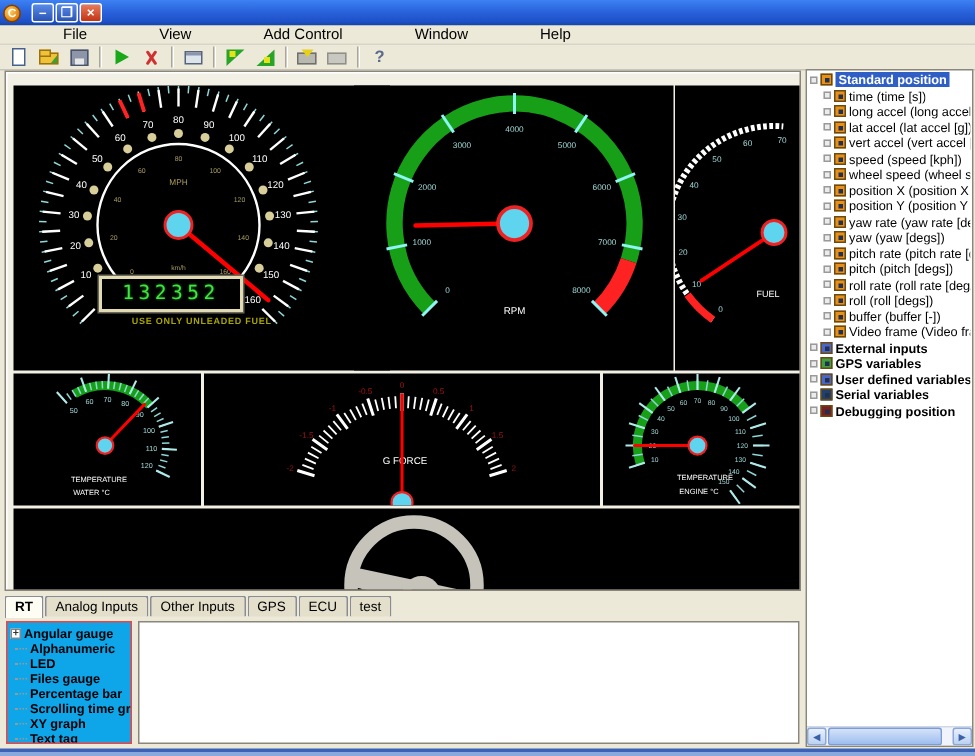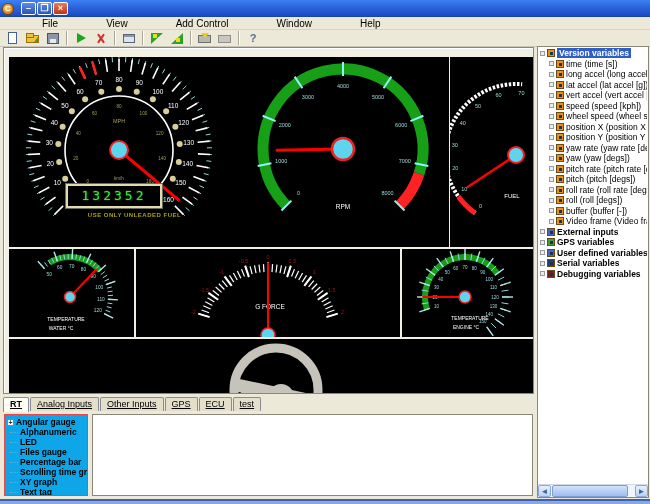--- a/index.html
+++ b/index.html
@@ -55,21 +55,21 @@
   .panel{position:absolute;background:#000;overflow:hidden;}
   svg text{font-family:"Liberation Sans",sans-serif;}
   
   .odometer{position:absolute;left:57px;top:127px;width:96px;height:24px;background:#000;
     border:2px solid #E2DAB2;outline:1px solid #6A6A5A;text-align:center;}
   .odometer .digits{font-family:"DejaVu Sans Mono",monospace;font-size:13px;line-height:20px;
     color:#3BE83B;letter-spacing:3px;text-shadow:0 0 2px #2A8A2A;}
   .fuel-warning{position:absolute;left:0;top:155px;width:100%;text-align:center;
     font-size:6px;font-weight:bold;color:#A8A400;letter-spacing:0.5px;}
   
-  .tabsrow{position:absolute;left:3px;top:395px;height:16px;display:flex;align-items:flex-end;text-decoration:underline;}
+  .tabsrow{position:absolute;left:3px;top:395px;height:16px;display:flex;align-items:flex-end;}
   .tab{font-size:9px;color:#000;padding:1px 6px 2px 6px;margin-right:1px;background:#E4DFCB;
     border:1px solid #8A8C95;border-bottom:none;border-radius:2px 2px 0 0;white-space:nowrap;}
   .tab.active{background:#FDFDF4;font-weight:bold;position:relative;top:1px;padding-bottom:3px;}
   
   .bottom{position:absolute;left:2px;top:412px;width:533px;height:86px;background:#ECE9D8;}
   .ctl-list{position:absolute;left:2px;top:2px;width:84px;height:82px;background:#0ea5e9;
     border:1px solid #ef4444;padding:2px 0 0 2px;overflow:hidden;}
   .ctl-row{display:flex;align-items:center;height:10px;font-size:8.5px;font-weight:bold;
     color:#000;white-space:nowrap;}
   .ctl-plus{width:7px;height:7px;border:1px solid #888;background:#fff;font-size:7px;line-height:5px;
@@ -606,21 +606,21 @@
         </div>
       </div>
     <div class="ctl-detail"></div>
   </div>
 
   <div class="varspanel">
     <div class="vartree" id="vartree">
         <div class="vrow">
           <span class="vexp"></span>
           <span class="vicon" style="background: rgb(232, 144, 24);"></span>
-          <span class="vlabel vsel vcat">Version variables</span>
+          <span class="vlabel vsel vcat">Standard position</span>
         </div>
         <div class="vrow vchild">
           <span class="vexp"></span>
           <span class="vicon" style="background: rgb(232, 144, 24);"></span>
           <span class="vlabel">time  (time [s])</span>
         </div>
         <div class="vrow vchild">
           <span class="vexp"></span>
           <span class="vicon" style="background: rgb(232, 144, 24);"></span>
           <span class="vlabel">long accel  (long accel [g])</span>
@@ -711,21 +711,21 @@
           <span class="vlabel vcat">User defined variables</span>
         </div>
         <div class="vrow">
           <span class="vexp"></span>
           <span class="vicon" style="background: rgb(32, 64, 110);"></span>
           <span class="vlabel vcat">Serial variables</span>
         </div>
         <div class="vrow">
           <span class="vexp"></span>
           <span class="vicon" style="background: rgb(122, 31, 31);"></span>
-          <span class="vlabel vcat">Debugging variables</span>
+          <span class="vlabel vcat">Debugging position</span>
         </div>
       </div>
     <div class="hscroll">
       <span class="sbtn sb-left">◄</span>
       <span class="sb-thumb"></span>
       <span class="sbtn sb-right">►</span>
     </div>
   </div>
 
   <div class="bottomedge"></div>

